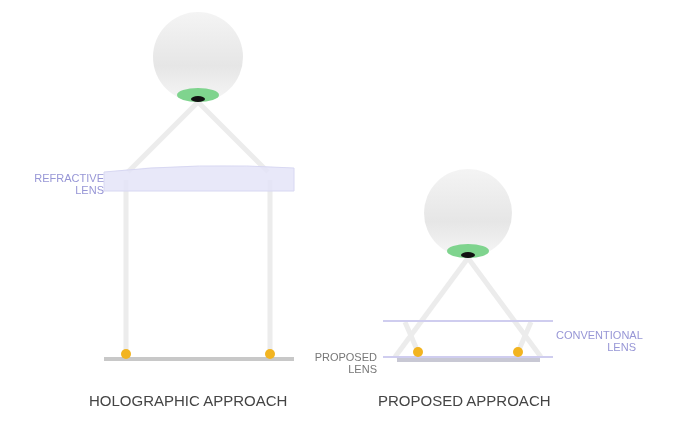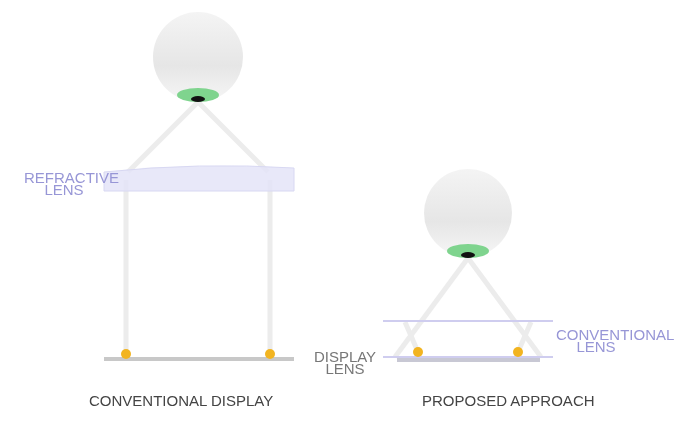--- a/index.html
+++ b/index.html
@@ -1,18 +1,18 @@
 <!DOCTYPE html>
 <html><head>
 <meta charset="utf-8">
 <style>
   html, body { margin:0; padding:0; background:#ffffff; }
   body { width:681px; height:421px; position:relative; overflow:hidden; font-family:"Liberation Sans", sans-serif; }
   svg { position:absolute; left:0; top:0; }
-  .lbl { position:absolute; font-size:15px; line-height:12px; text-align:center; }
+  .lbl { position:absolute; font-size:11px; line-height:12px; text-align:right; }
   .purple { color:#9796d6; }
   .grey { color:#777777; }
   .title { position:absolute; font-size:15px; color:#444444; white-space:nowrap; }
 </style>
 </head>
 <body>
 
 <svg width="681" height="421" viewBox="0 0 681 421">
   <defs>
     <linearGradient id="eyeGrad" x1="0" y1="0" x2="0" y2="1">
@@ -56,18 +56,18 @@
   <div>REFRACTIVE</div>
   <div>LENS</div>
 </div>
 
 <div class="lbl purple" style="left:556px; top:329px; width:80px;">
   <div>CONVENTIONAL</div>
   <div>LENS</div>
 </div>
 
 <div class="lbl grey" style="left:313px; top:351px; width:64px;">
-  <div>DISPLAY</div>
+  <div>PROPOSED</div>
   <div>LENS</div>
 </div>
 
-<div class="title" style="left:89px; top:392px;">CONVENTIONAL DISPLAY</div>
-<div class="title" style="left:378px; top:392px;margin-left:44px;">PROPOSED APPROACH</div>
+<div class="title" style="left:89px; top:392px;">HOLOGRAPHIC APPROACH</div>
+<div class="title" style="left:378px; top:392px;">PROPOSED APPROACH</div>
 
 </body></html>

